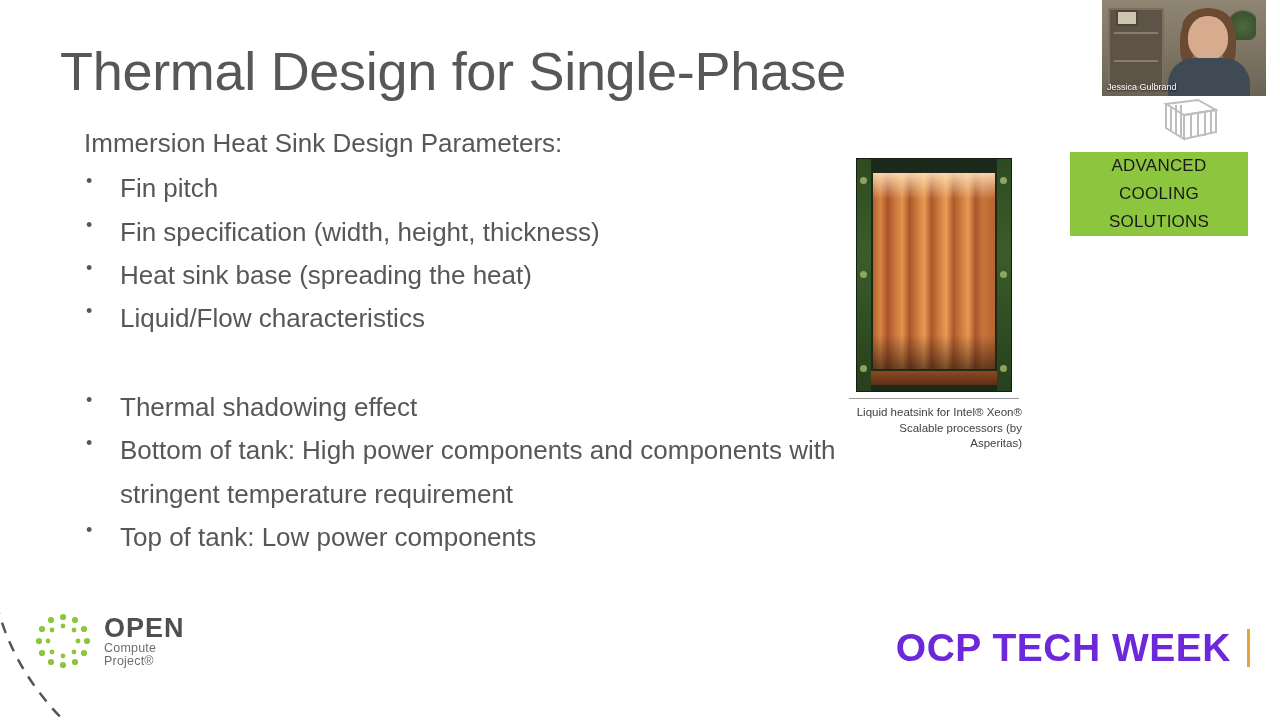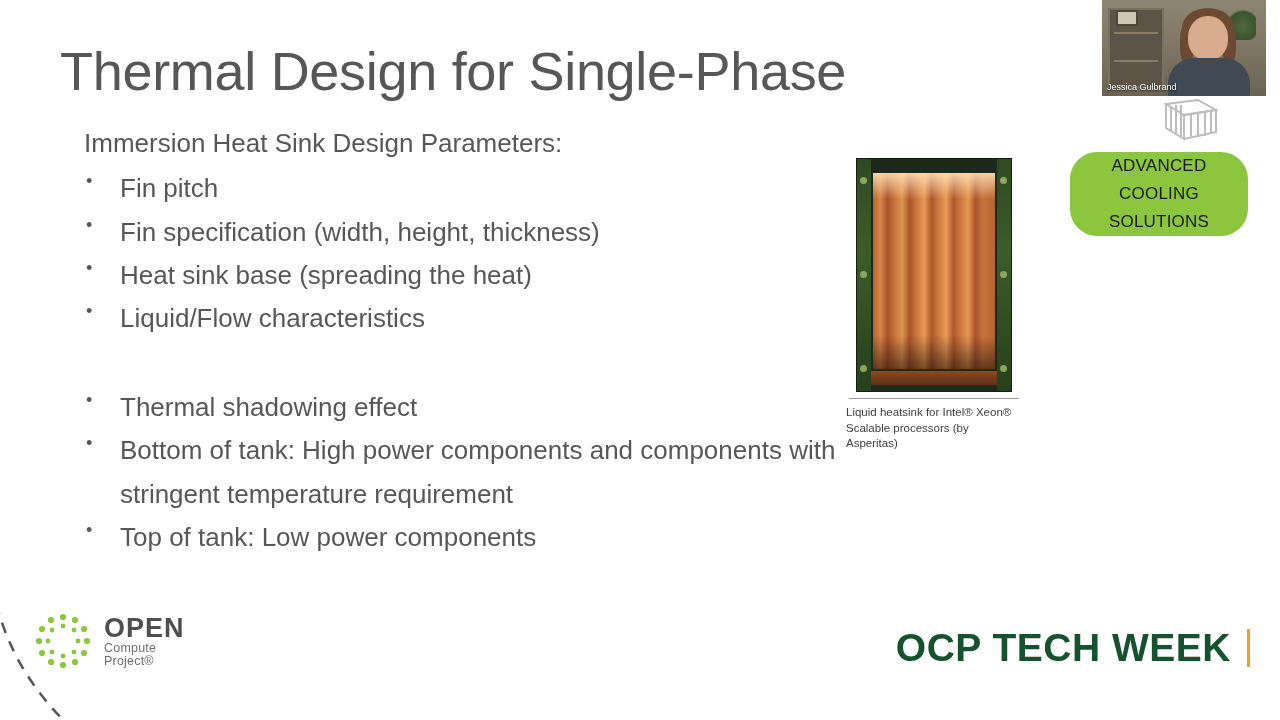--- a/index.html
+++ b/index.html
@@ -111,21 +111,21 @@
     background: linear-gradient(180deg,#8d4a22,#5d2f14);
   }
   .fig-rule {
     width: 170px; height: 1px; background: #9a9a9a;
     margin: 6px auto 6px auto;
   }
   .fig-caption {
     font-size: 11.5px;
     line-height: 1.35;
     color: #3f3f3f;
-    text-align: left;
+    text-align: right;
   }
 
   
   .webcam {
     position: absolute;
     right: 14px; top: 0;
     width: 164px; height: 96px;
     background: #6c6a5e;
     overflow: hidden;
   }
@@ -186,21 +186,20 @@
     position: absolute;
     right: 32px; top: 152px;
     width: 178px; height: 84px;
     background: #8cc63f;
     color: #1a1a1a;
     display: flex; align-items: center; justify-content: center;
     text-align: center;
     font-size: 17px;
     line-height: 1.65;
     letter-spacing: .2px;
-    border-radius: 27px;
   }
 
   
   .arc {
     position: absolute;
     left: -10px; bottom: -128px;
     width: 340px; height: 260px;
     pointer-events: none;
   }
 
@@ -218,21 +217,21 @@
   .ocp-sub {
     font-size: 12.5px; color: #6e6e6e; letter-spacing: .2px;
   }
 
   
   .techweek {
     position: absolute;
     right: 30px; bottom: 26px;
     display: flex; align-items: center; gap: 16px;
     font-weight: 700;
-    color: #14532d;
+    color: #6d28d9;
   }
   .tw-main { font-size: 39px; letter-spacing: .5px; }
   .tw-bar { width: 3px; height: 38px; background: #e8a33d; }
   .tw-year { font-size: 39px; letter-spacing: .5px; }
 </style>
 </head>
 <body>
 
 <div class="slide">
 

